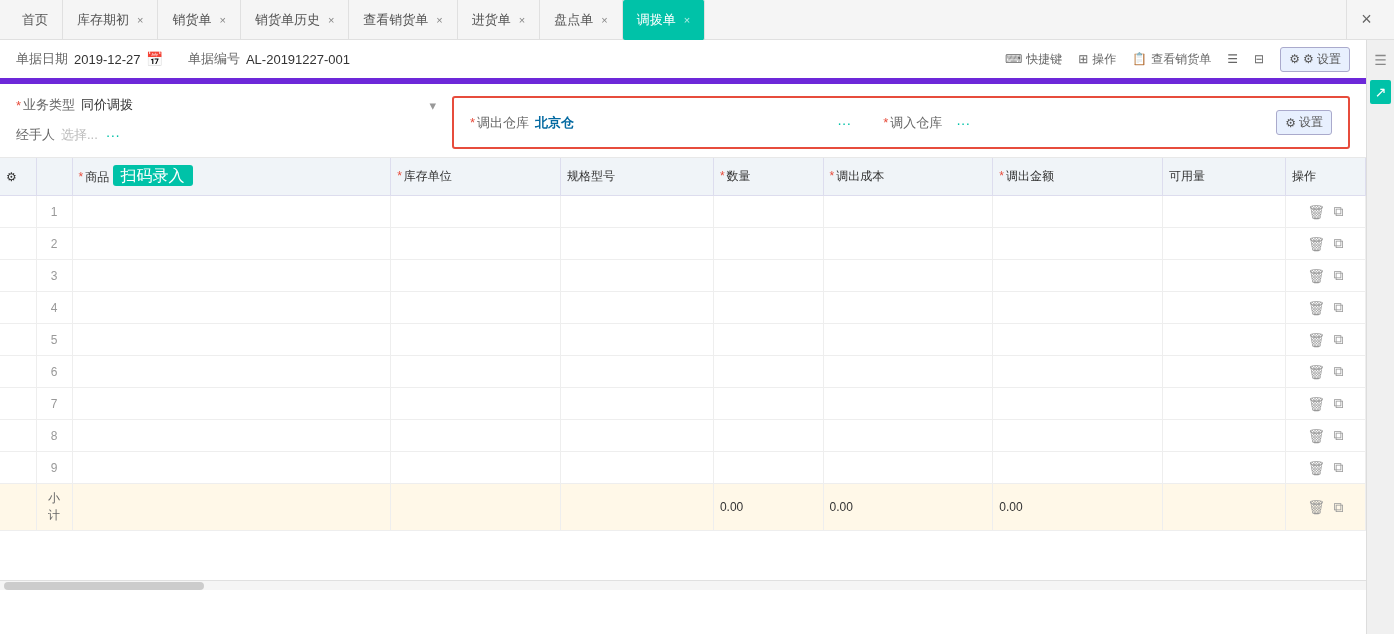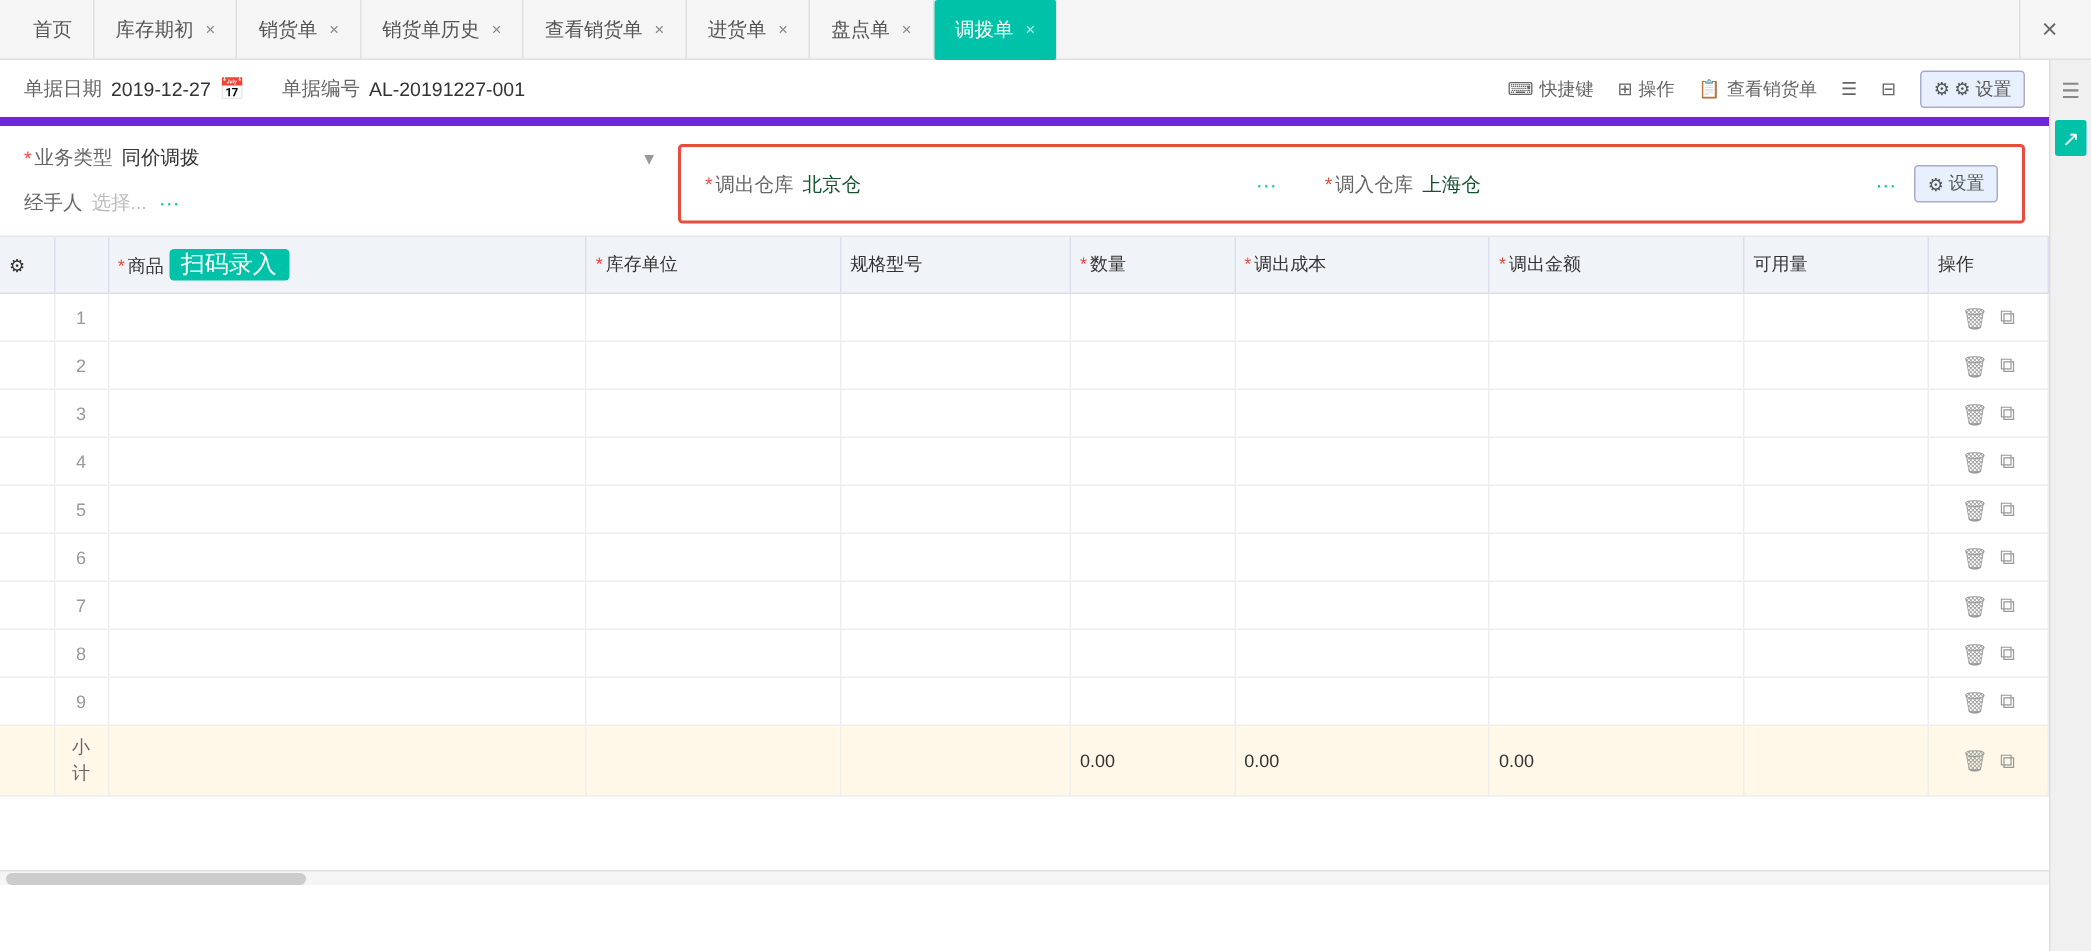--- a/index.html
+++ b/index.html
@@ -38,21 +38,21 @@
     .form-field-value { color: #333; font-size: 13px; margin-left: 6px; display: flex; align-items: center; flex: 1; }
     .form-dropdown { display: flex; align-items: center; gap: 4px; flex: 1; }
     .dropdown-arrow { color: #999; margin-left: auto; cursor: pointer; }
     .placeholder-text { color: #bbb; }
     .ellipsis-btn { color: #00c2a8; cursor: pointer; margin-left: 8px; font-size: 14px; }
 
     
     .warehouse-section { display: flex; align-items: center; flex: 1; gap: 32px; }
     .warehouse-field { display: flex; align-items: center; flex: 1; }
     .warehouse-field-label { color: #666; font-size: 13px; display: flex; align-items: center; white-space: nowrap; margin-right: 6px; }
-    .warehouse-field-value { color: #14532d; font-size: 13px; flex: 1; }
+    .warehouse-field-value { color: #0369a1; font-size: 13px; flex: 1; font-weight: bold; }
 
     
     .table-container { overflow: auto; flex: 1; }
     .data-table { width: 100%; border-collapse: collapse; }
     .data-table th {
       background: #f0f4f8; padding: 8px 6px; text-align: left; font-weight: normal; color: #333; border-bottom: 1px solid #dde; border-right: 1px solid #dde; font-size: 12px; white-space: nowrap;
     }
     .data-table td {
       padding: 6px 6px; border-bottom: 1px solid #eee; border-right: 1px solid #eee; font-size: 12px; height: 32px;
     }
@@ -187,21 +187,20 @@
               <span>调出仓库</span>
             </span>
             <span class="warehouse-field-value">北京仓</span>
             <span class="ellipsis-btn">···</span>
           </div>
           <div class="warehouse-field">
             <span class="warehouse-field-label">
               <span class="required-star">*</span>
               <span>调入仓库</span>
             </span>
-            <span class="warehouse-field-value">上海仓</span>
             <span class="ellipsis-btn">···</span>
           </div>
         </div>
         <div class="toolbar-settings" style="margin-left:12px; white-space:nowrap;">
           <span>⚙</span>
           <span>设置</span>
         </div>
       </div>
     </div>
 

